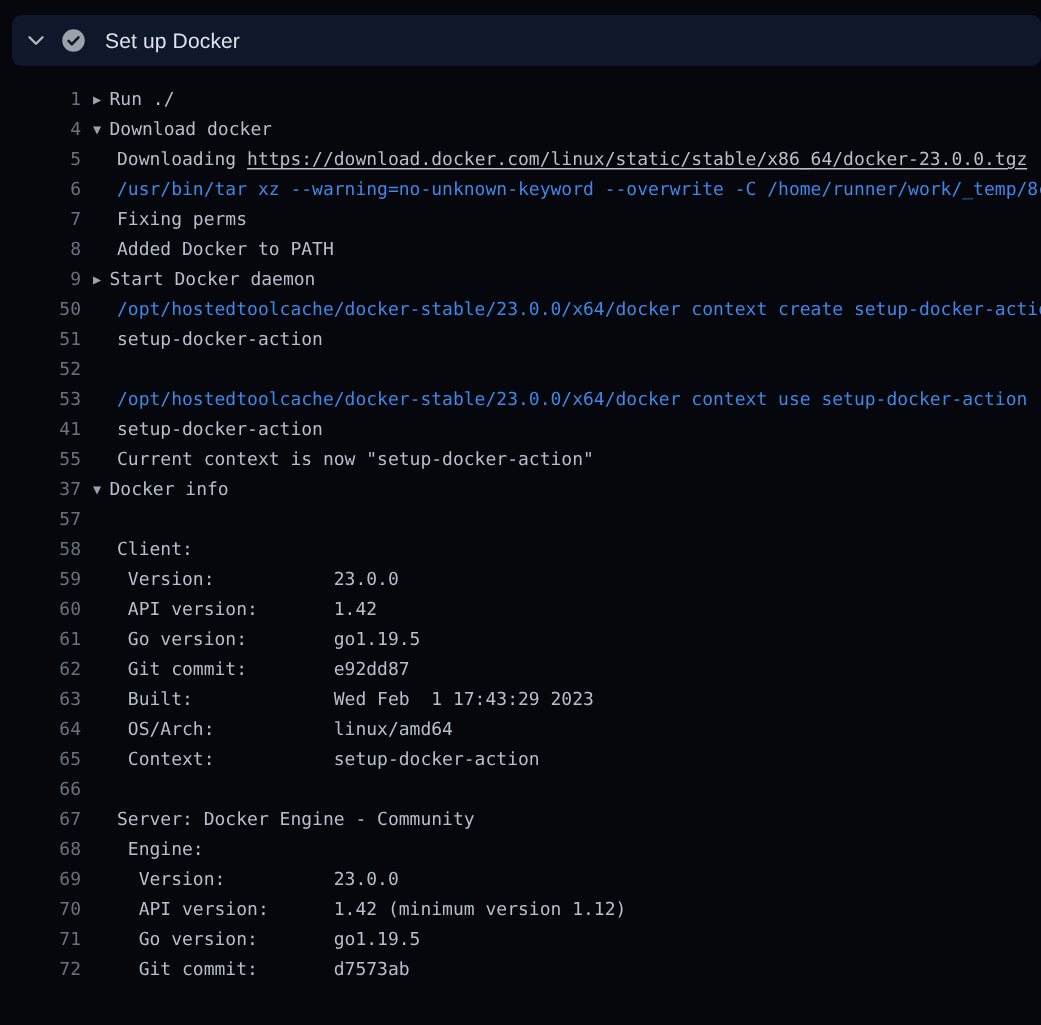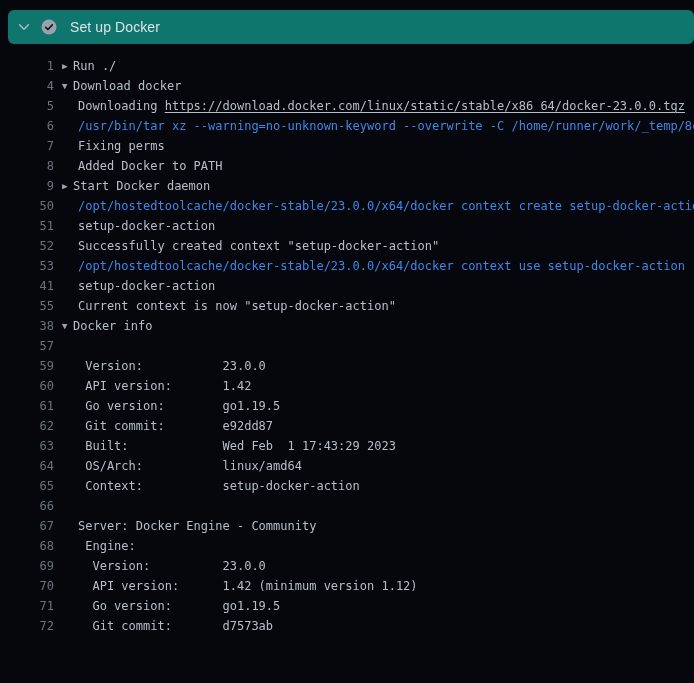--- a/index.html
+++ b/index.html
@@ -5,21 +5,21 @@
   html,body{margin:0;padding:0;}
   body{
     width:694px;height:683px;overflow:hidden;
     background:#05070d;
     font-family:"Liberation Sans", sans-serif;
   }
   
   .step-header{
     margin:10px 0 0 8px;
     height:34px;
-    background:#0f766e;
+    background:#0f172a;
     border-radius:6px;
     display:flex;
     align-items:center;
     padding-left:9px;
     cursor:pointer;
   }
   .chev{width:14px;height:14px;margin-right:10px;flex:none;}
   .status-ic{width:16px;height:16px;margin-right:13px;flex:none;}
   .step-title{
     color:#dce3ea;
@@ -116,40 +116,43 @@
       <div class="row">
         <span class="num">50</span>
         <span class="content command"><span>/opt/hostedtoolcache/docker-stable/23.0.0/x64/docker context create setup-docker-action --docker host=unix:///var/run/docker.sock</span></span>
       </div>
       <div class="row">
         <span class="num">51</span>
         <span class="content"><span>setup-docker-action</span></span>
       </div>
       <div class="row">
         <span class="num">52</span>
-        <span class="content"><span>Successfully created context "setup-docker-action"</span></span>
       </div>
       <div class="row">
         <span class="num">53</span>
         <span class="content command"><span>/opt/hostedtoolcache/docker-stable/23.0.0/x64/docker context use setup-docker-action</span></span>
       </div>
       <div class="row">
         <span class="num">41</span>
         <span class="content"><span>setup-docker-action</span></span>
       </div>
       <div class="row">
         <span class="num">55</span>
         <span class="content"><span>Current context is now "setup-docker-action"</span></span>
       </div>
       <div class="row">
-        <span class="num">38</span>
+        <span class="num">37</span>
         <span class="content group"><span class="arrow">▼</span><span>Docker info</span></span>
       </div>
       <div class="row">
         <span class="num">57</span>
+      </div>
+      <div class="row">
+        <span class="num">58</span>
+        <span class="content"><span>Client:</span></span>
       </div>
       <div class="row">
         <span class="num">59</span>
         <span class="content"><span> Version:           23.0.0</span></span>
       </div>
       <div class="row">
         <span class="num">60</span>
         <span class="content"><span> API version:       1.42</span></span>
       </div>
       <div class="row">

